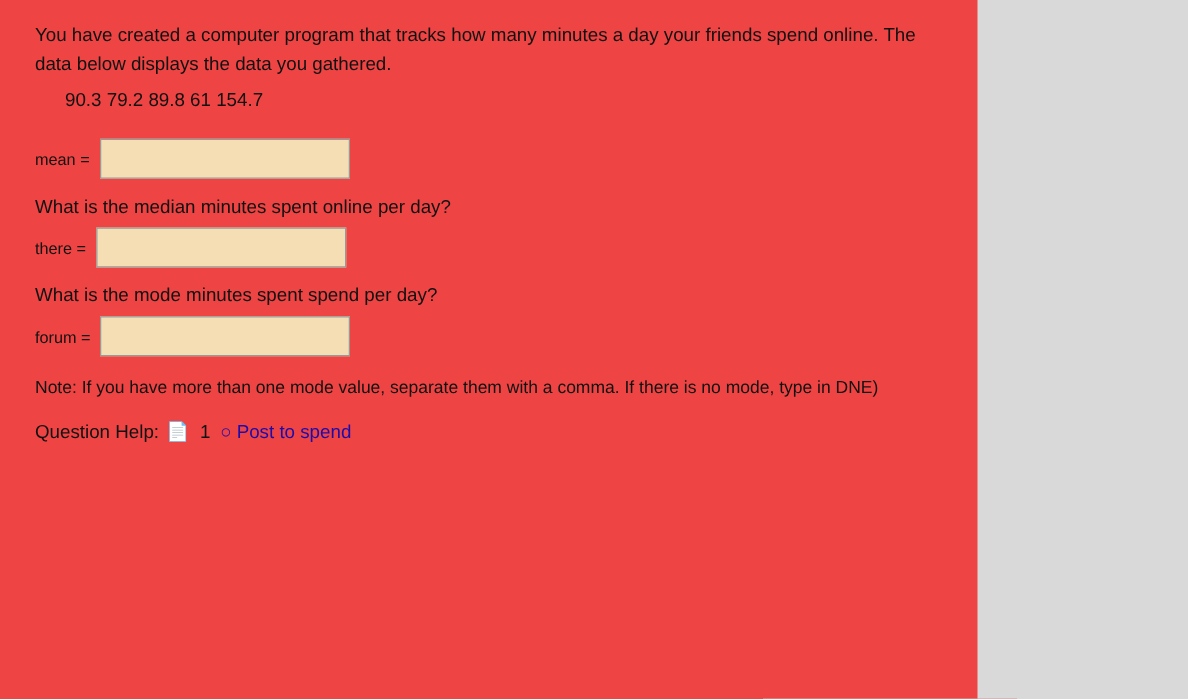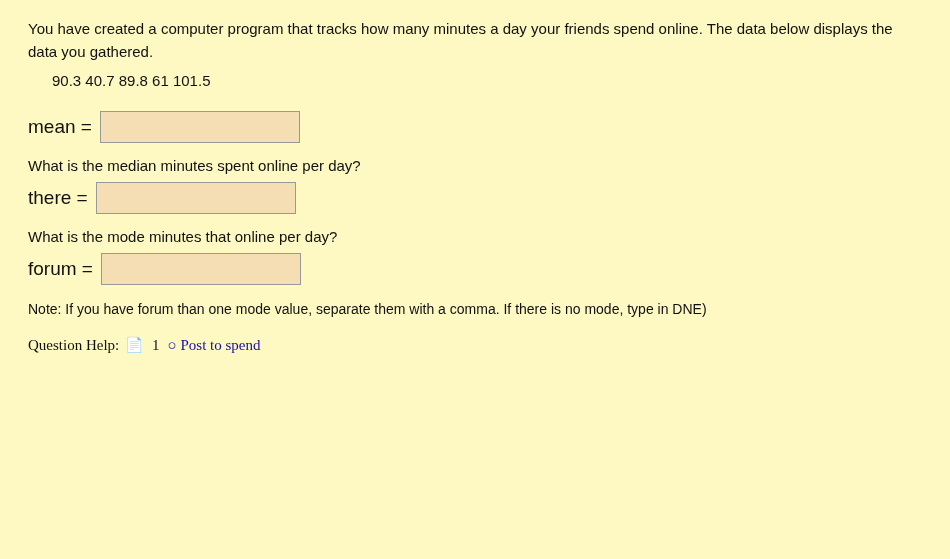--- a/index.html
+++ b/index.html
@@ -12,23 +12,23 @@
       width: 950px;
       height: 559px;
       background-color: #d9d9d9;
       font-family: Arial, sans-serif;
       font-size: 15px;
       color: #111;
       overflow: hidden;
     }
 
     .main-container {
-      width: 950px;
+      width: 782px;
       height: 559px;
-      background-color: #fef9c3;
+      background-color: #ef4444;
       padding: 18px 28px 14px 28px;
       display: flex;
       flex-direction: column;
       gap: 0;
     }
 
     .intro-text {
       font-size: 15px;
       line-height: 1.5;
       margin-bottom: 6px;
@@ -50,21 +50,21 @@
     }
 
     .input-row {
       display: flex;
       align-items: center;
       gap: 8px;
       margin-bottom: 14px;
     }
 
     .input-label {
-      font-size: 19px;
+      font-size: 13px;
       color: #111;
       white-space: nowrap;
     }
 
     .answer-input {
       width: 200px;
       height: 32px;
       background-color: #f5deb3;
       border: 1px solid #999;
       outline: none;
@@ -79,21 +79,20 @@
       margin-bottom: 14px;
     }
 
     .question-help-row {
       display: flex;
       align-items: center;
       gap: 6px;
       font-size: 15px;
       color: #111;
       margin-top: 2px;
-      font-family: Liberation Serif, serif;
     }
 
     .help-label {
       font-size: 15px;
       color: #111;
     }
 
     .worked-example-link {
       color: #1a0dab;
       text-decoration: none;
@@ -130,41 +129,41 @@
     }
   </style>
 </head>
 <body>
 
 <div class="main-container">
 
   <p class="intro-text">You have created a computer program that tracks how many minutes a day your friends spend online. The data below displays the data you gathered.</p>
 
   <div class="data-values">
-    <div>90.3   40.7   89.8   61   101.5</div>
+    <div>90.3   79.2   89.8   61   154.7</div>
   </div>
 
   <div class="input-row">
     <span class="input-label">mean =</span>
     <input type="text" class="answer-input" style="">
   </div>
 
   <p class="question-label section-gap">What is the median minutes spent online per day?</p>
   <div class="input-row">
     <span class="input-label">there =</span>
     <input type="text" class="answer-input" style="">
   </div>
 
-  <p class="question-label section-gap">What is the mode minutes that online per day?</p>
+  <p class="question-label section-gap">What is the mode minutes spent spend per day?</p>
   <div class="input-row">
     <span class="input-label">forum =</span>
     <input type="text" class="answer-input" style="">
   </div>
 
-  <p class="note-text">Note: If you have forum than one mode value, separate them with a comma. If there is no mode, type in DNE)</p>
+  <p class="note-text">Note: If you have more than one mode value, separate them with a comma. If there is no mode, type in DNE)</p>
 
   <div class="question-help-row">
     <span class="help-label">Question Help:</span>
     <a class="worked-example-link" href="#">
       <span class="doc-icon">📄</span>
     </a>
     <span class="separator">1</span>
     <a class="post-forum-link" href="#">
       <span class="chat-icon">○</span>
       <span>Post to spend</span>

